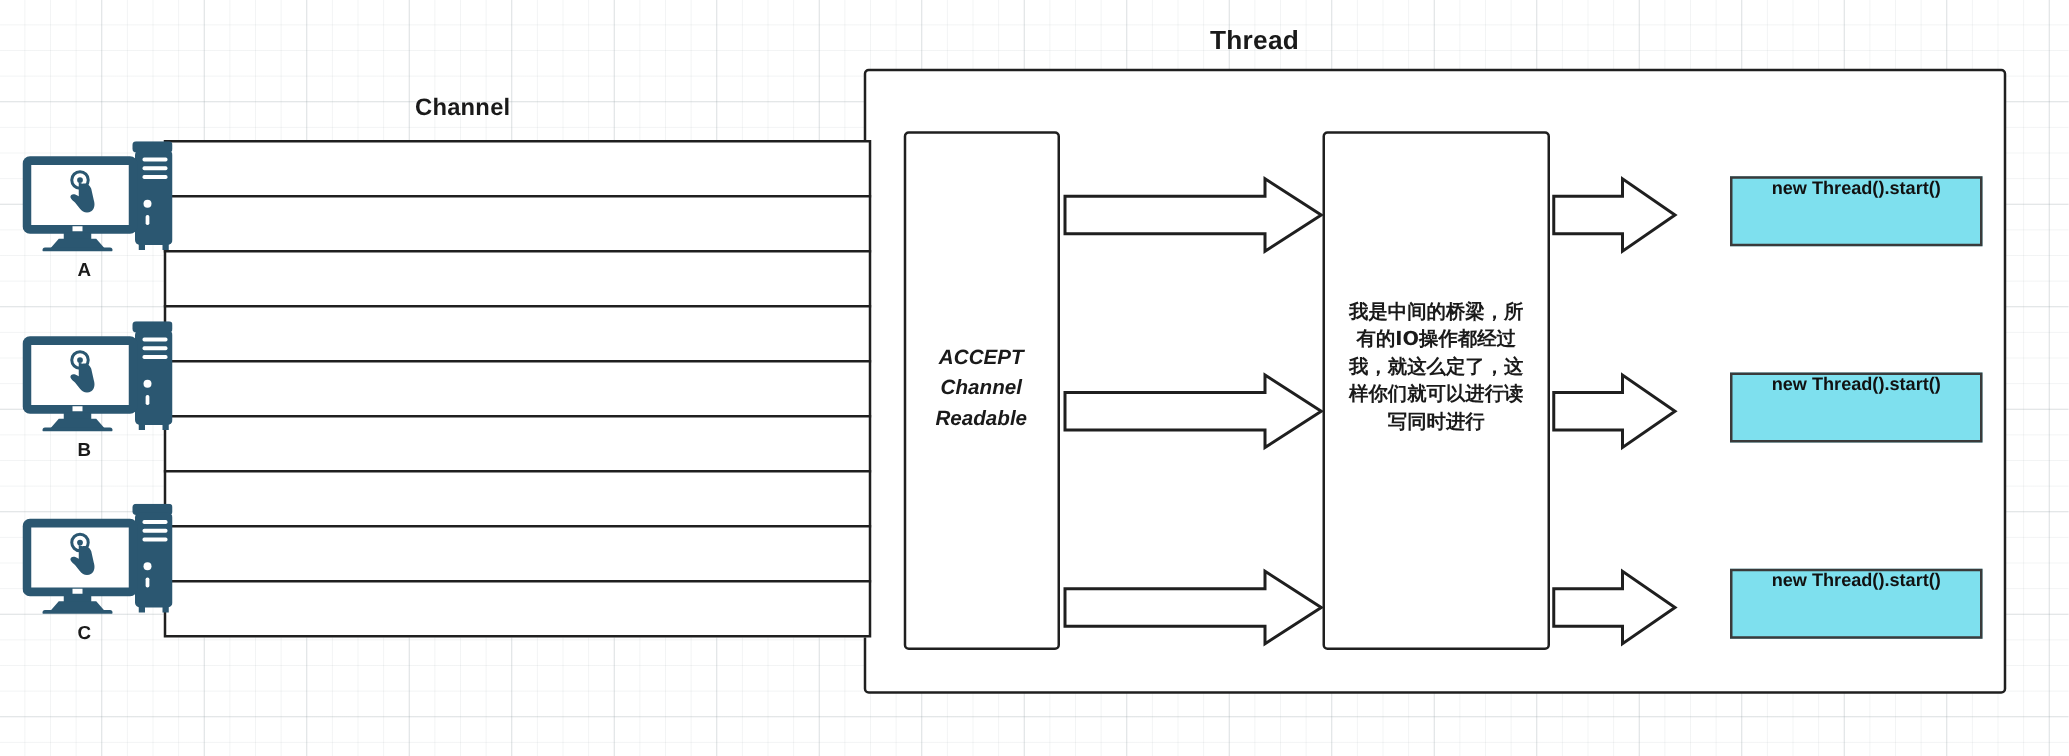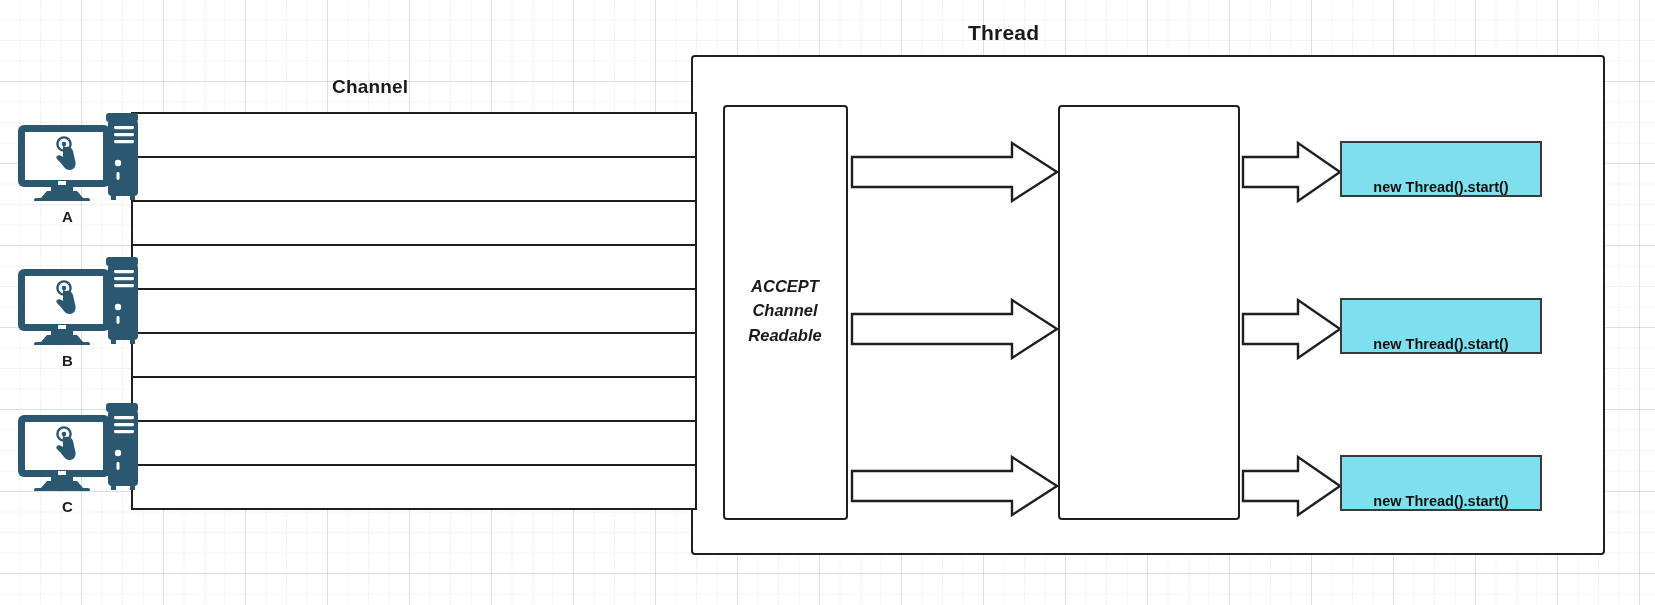--- a/index.html
+++ b/index.html
@@ -58,23 +58,24 @@
     background: #ffffff;
     z-index: 2;
   }
 
   .thread-box {
     position: absolute;
     box-sizing: border-box;
     border: 2px solid #3a3a3a;
     background: #7ee0ee;
     display: flex;
-    align-items: flex-end;
+    align-items: flex-start;
     justify-content: center;
     z-index: 6;
+    margin-left: 44px;
   }
   .thread-box span {
     font-size: 14.5px;
     font-weight: bold;
     color: #111111;
     white-space: nowrap;
   }
 
   
   .block-arrow {
@@ -242,20 +243,21 @@
     <div>Channel</div>
     <div>Readable</div>
   </div>
 
   <div class="lbl title-sm" style="left:756px; top:524px;">Thread</div>
 
   <div class="box box-round" id="buffer-box" style="left:1058px; top:105px; width:182px; height:415px;"></div>
 
   <div class="lbl title-md" id="buffer-title" style="left:1107px; top:72px;">Buffer</div>
 
+  <div id="buffer-text" style="left:1073px; top:238px;">我是中间的桥梁，所有的IO操作都经过我，就这么定了，这样你们就可以进行读写同时进行</div>
 
   <div class="block-arrow" style="left:852px; top:143px;">
     <svg width="206" height="58" viewBox="0 0 206 58">
       <path d="M0 14 L160 14 L160 0 L205 29 L160 58 L160 44 L0 44 Z" fill="#ffffff" stroke="#1f1f1f" stroke-width="2.4" stroke-linejoin="miter"></path>
     </svg>
   </div>
   <div class="block-arrow" style="left:852px; top:300px;">
     <svg width="206" height="58" viewBox="0 0 206 58">
       <path d="M0 14 L160 14 L160 0 L205 29 L160 58 L160 44 L0 44 Z" fill="#ffffff" stroke="#1f1f1f" stroke-width="2.4" stroke-linejoin="miter"></path>
     </svg>

